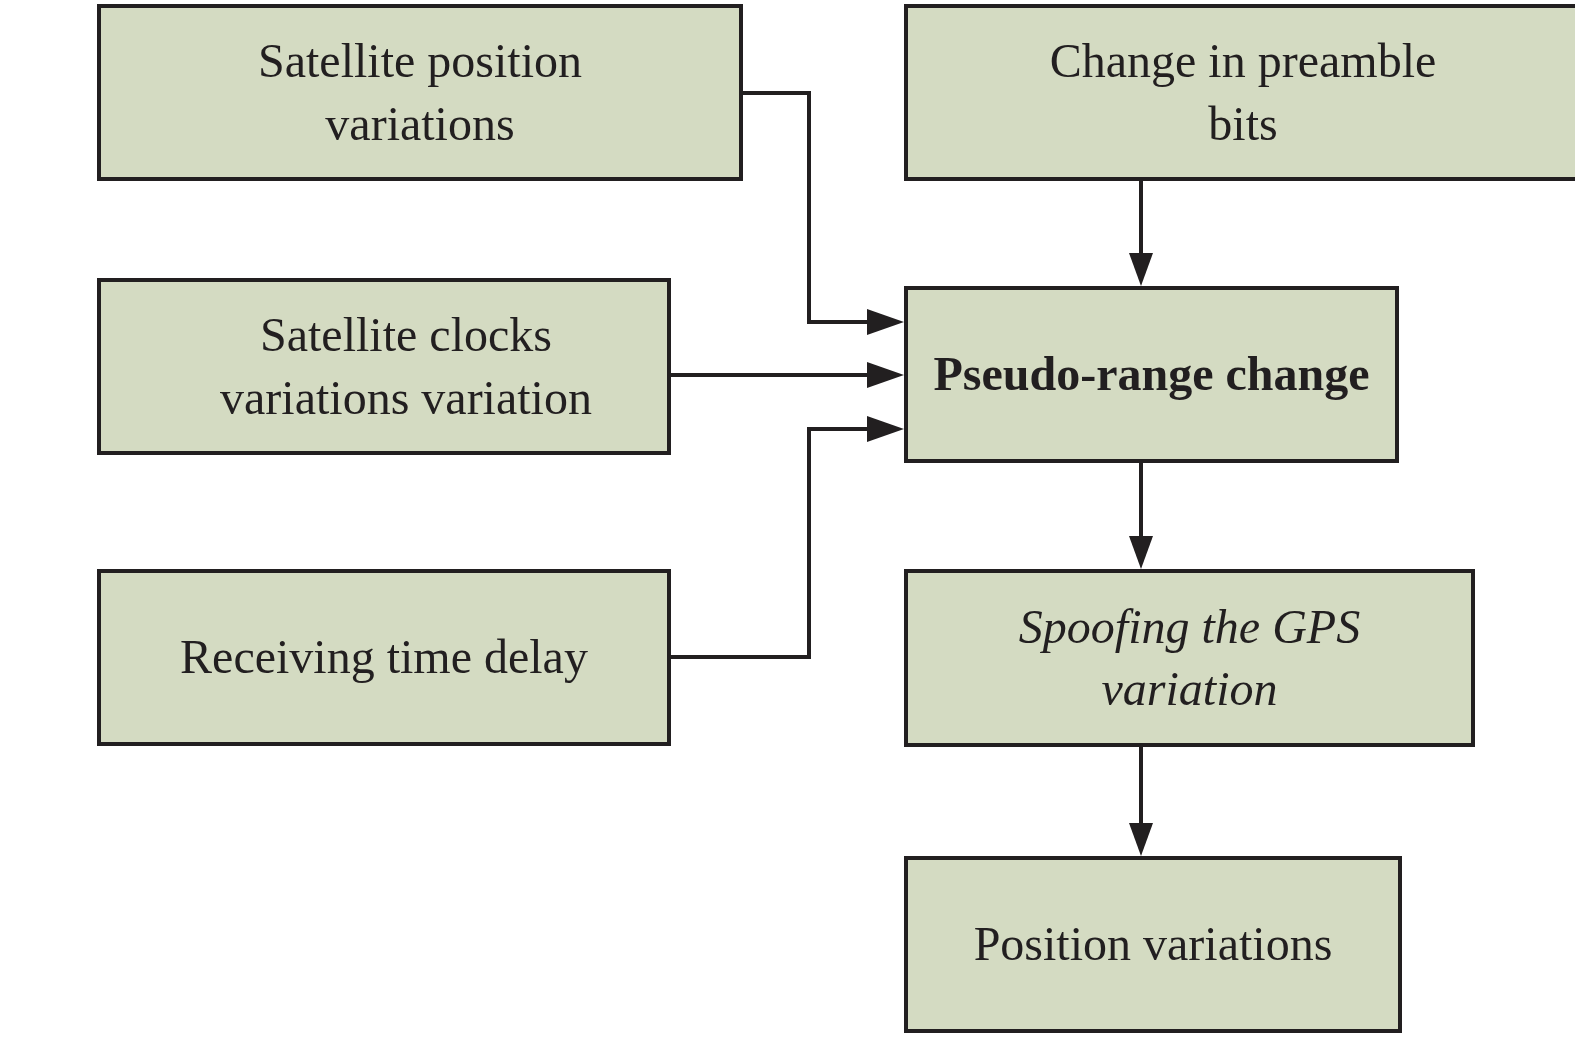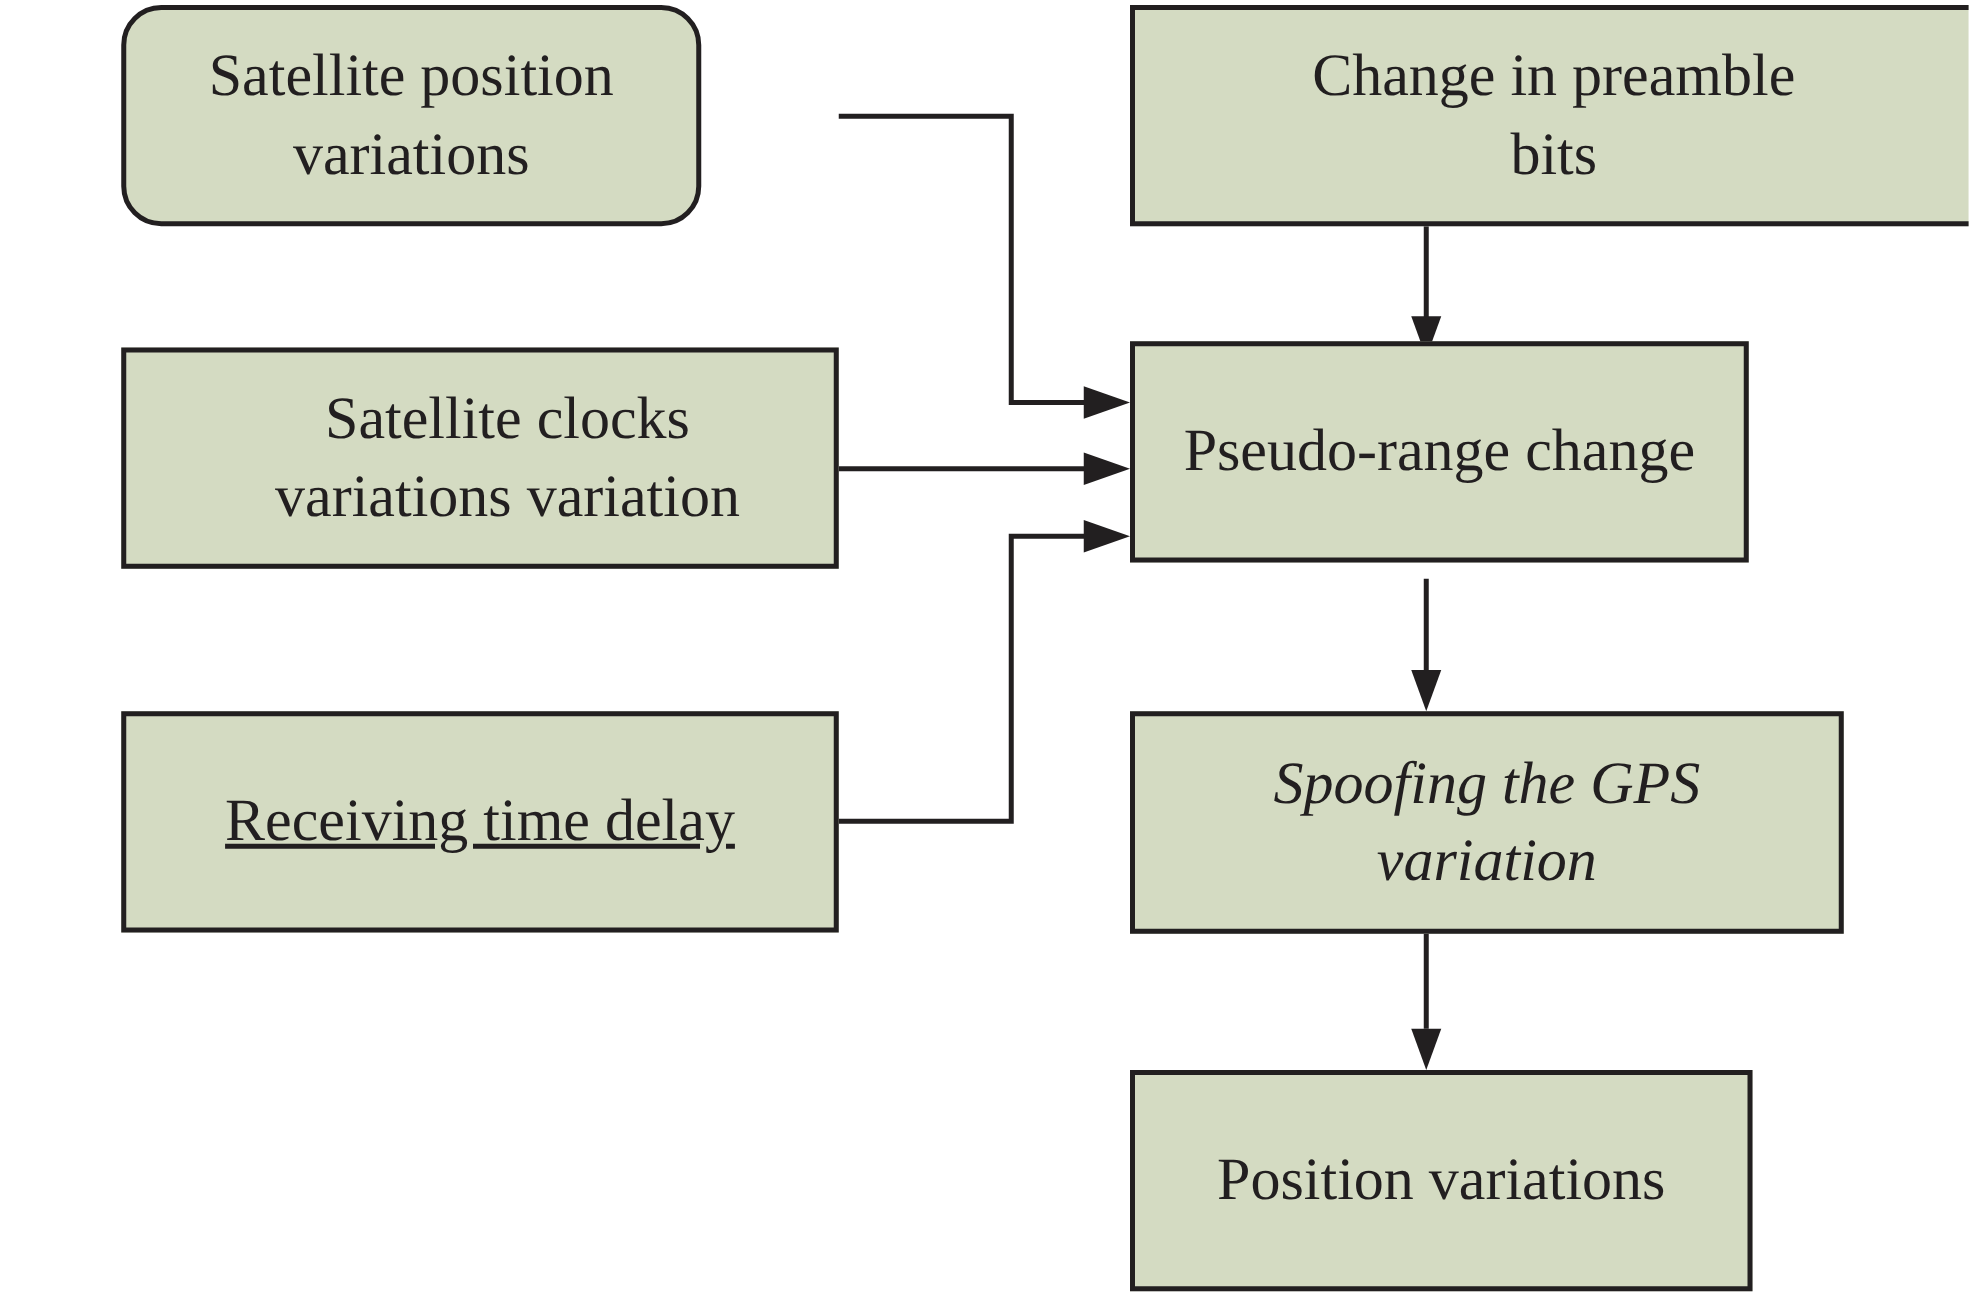--- a/index.html
+++ b/index.html
@@ -48,25 +48,25 @@
     align-items: center;
     justify-content: center;
     text-align: center;
   }
   .node-label {
     font-size: 48px;
     line-height: 1.3;
     white-space: nowrap;
   }
   
-  .pos-l1 { left: 97px;  top: 4px;   width: 464px; height: 177px; border-radius: 32px; }
+  .pos-l1 { left: 97px;  top: 4px;   width: 646px; height: 177px; }
   .pos-l2 { left: 97px;  top: 278px; width: 574px; height: 177px; padding-left: 44px; }
-  .pos-l3 { left: 97px;  top: 569px; width: 574px; height: 177px; text-decoration: underline; }
+  .pos-l3 { left: 97px;  top: 569px; width: 574px; height: 177px; }
   .pos-r1 { left: 904px; top: 4px;   width: 678px; height: 177px; }
-  .pos-r2 { left: 904px; top: 273px; width: 495px; height: 177px; }
+  .pos-r2 { left: 904px; top: 286px; width: 495px; height: 177px; font-weight: bold; }
   .pos-r3 { left: 904px; top: 569px; width: 571px; height: 178px; font-style: italic; }
   .pos-r4 { left: 904px; top: 856px; width: 498px; height: 177px; }
 </style>
 </head>
 <body>
 
 <div class="canvas">
 
   <svg class="connector-layer" viewBox="0 0 1575 1037" xmlns="http://www.w3.org/2000/svg">
 

